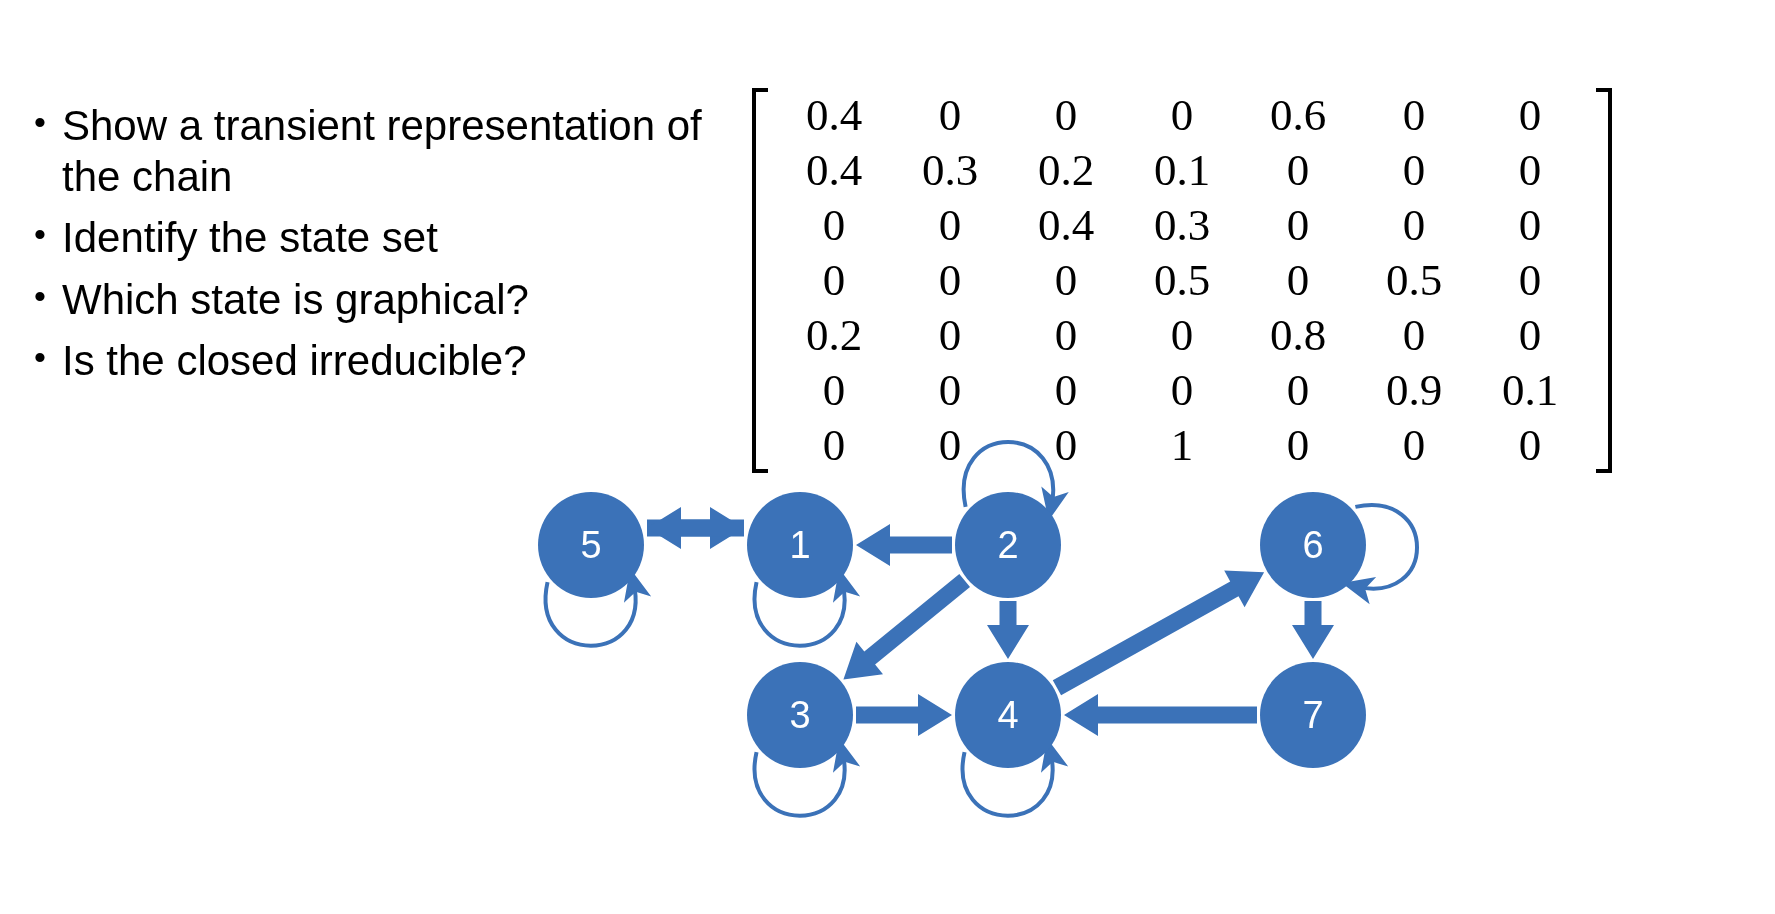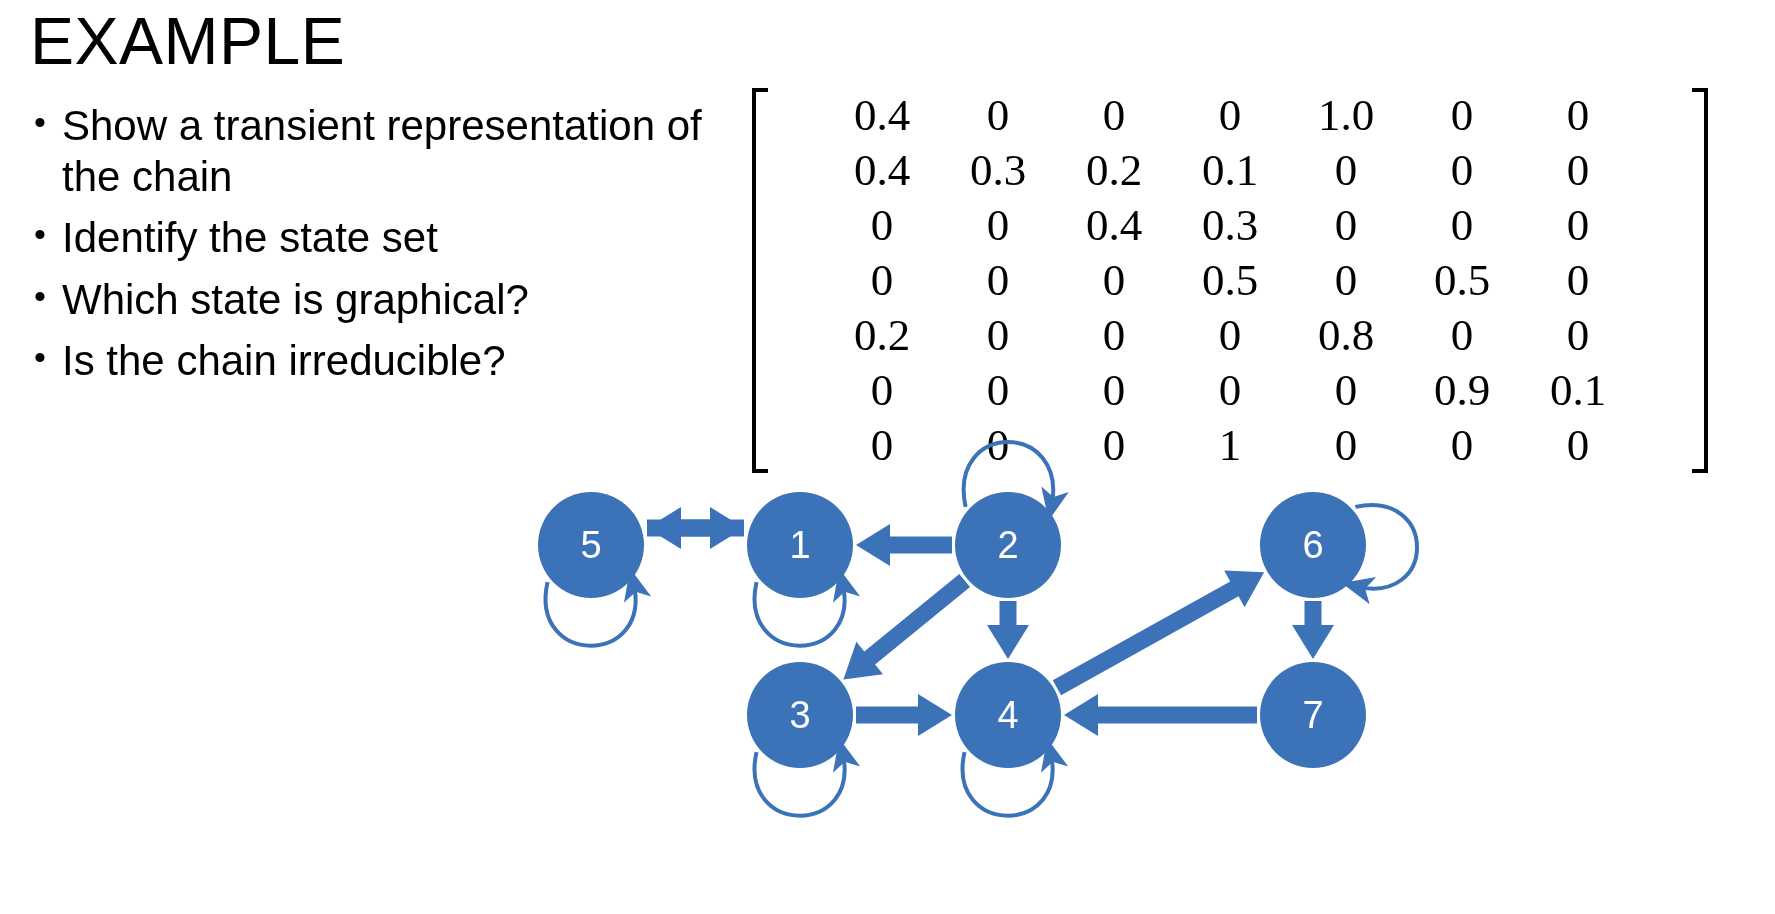--- a/index.html
+++ b/index.html
@@ -58,21 +58,20 @@
   }
 
   
   #matrix-wrap {
     position: absolute;
     left: 752px;
     top: 88px;
     display: flex;
     align-items: stretch;
     font-family: "Liberation Serif", serif;
-    gap: 48px;
   }
   .bracket {
     width: 22px;
     position: relative;
   }
   .bracket::before,
   .bracket::after {
     content: "";
     position: absolute;
     background: #000000;
@@ -129,53 +128,52 @@
     font-family: "Liberation Sans", sans-serif;
     font-size: 38px;
     fill: #ffffff;
   }
 </style>
 </head>
 <body>
 
 <div id="slide">
 
-  <div id="title">EXAMPLE</div>
 
   <div id="bullets">
     <div class="bullet">
       <span class="dot">•</span>
       <span class="btext">Show a transient representation of the chain</span>
     </div>
     <div class="bullet">
       <span class="dot">•</span>
       <span class="btext">Identify the state set</span>
     </div>
     <div class="bullet">
       <span class="dot">•</span>
       <span class="btext">Which state is graphical?</span>
     </div>
     <div class="bullet">
       <span class="dot">•</span>
-      <span class="btext">Is the chain irreducible?</span>
+      <span class="btext">Is the closed irreducible?</span>
     </div>
   </div>
 
   <div id="matrix-wrap">
     <div class="bracket left">
         <span class="foot"></span>
       </div>
     <table id="matrix">
         <tbody id="matrix-body">
           <tr>
             <td>0.4</td>
             <td>0</td>
             <td>0</td>
             <td>0</td>
-            <td>1.0</td>
+            <td>0.6</td>
             <td>0</td>
             <td>0</td>
           </tr>
           <tr>
             <td>0.4</td>
             <td>0.3</td>
             <td>0.2</td>
             <td>0.1</td>
             <td>0</td>
             <td>0</td>

